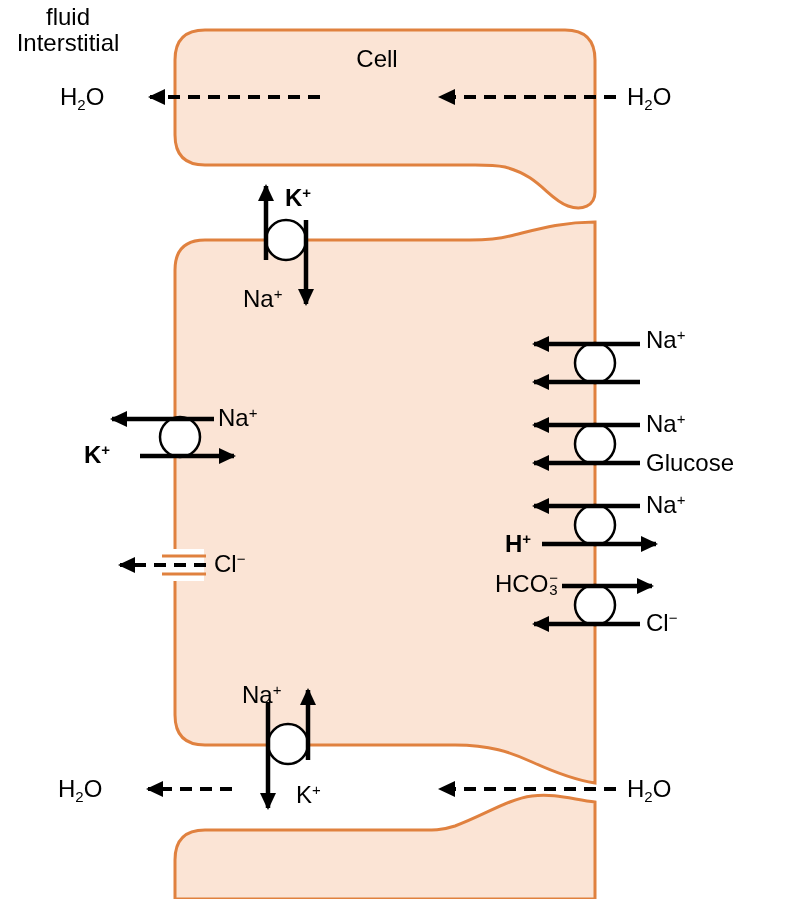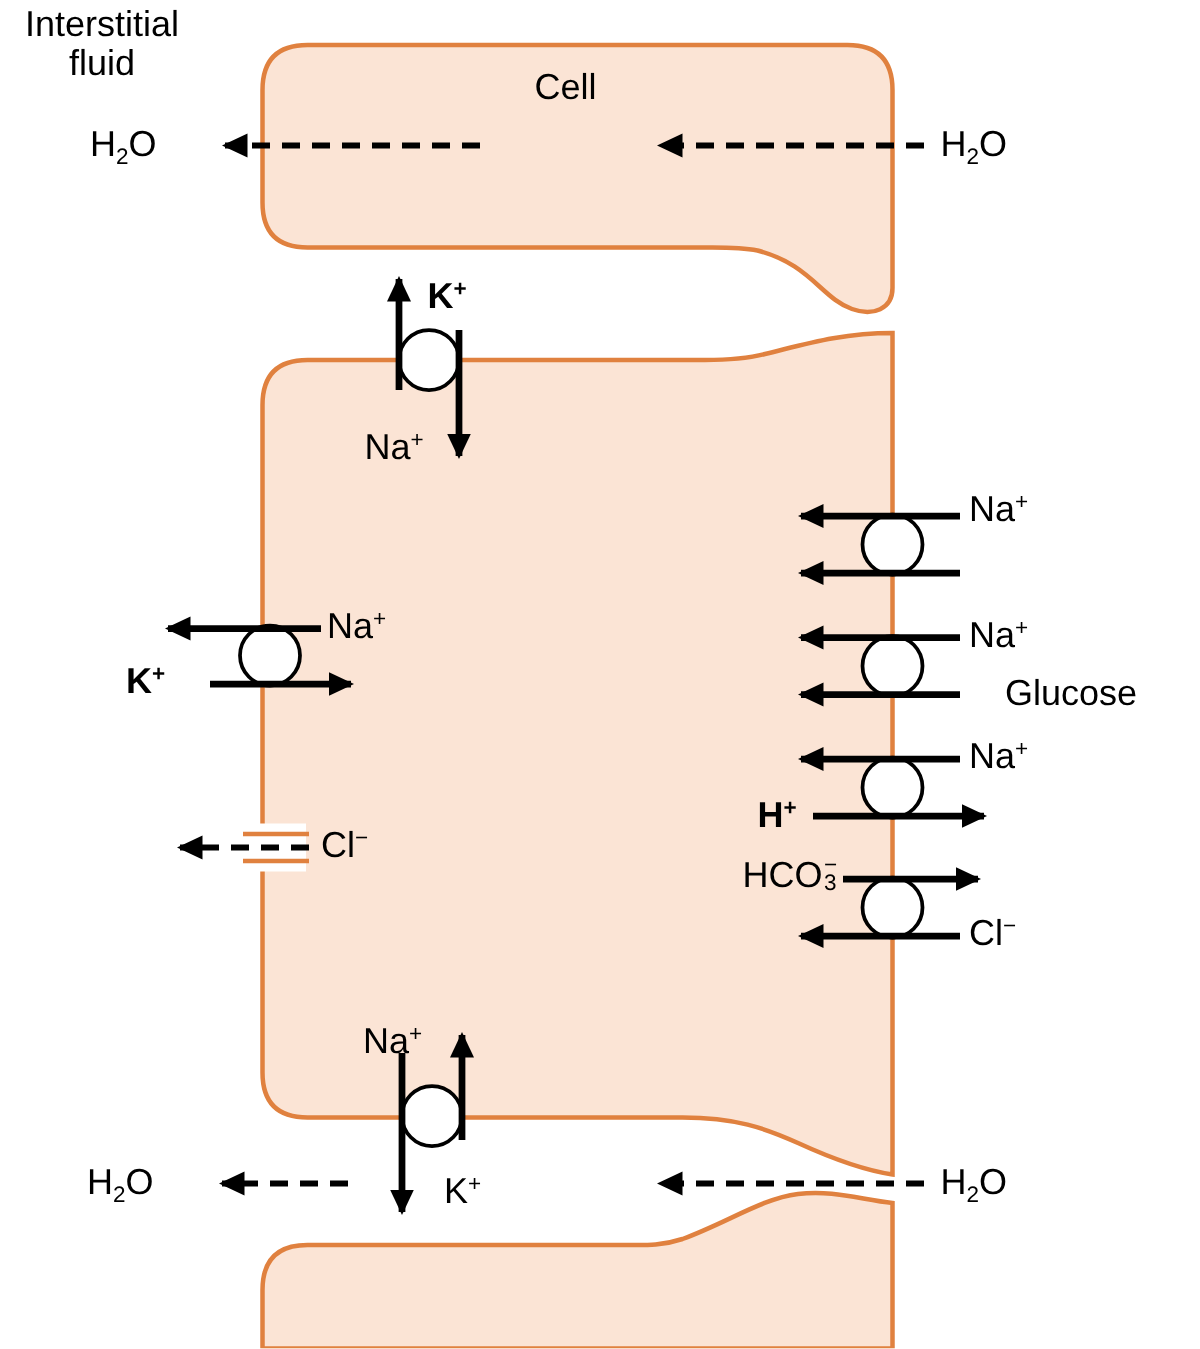--- a/index.html
+++ b/index.html
@@ -81,43 +81,43 @@
     <line class="arrow" x1="268" y1="702" x2="268" y2="808" marker-end="url(#ah)"></line>
 
     <line class="arrow-dashed" x1="320" y1="97" x2="150" y2="97" marker-end="url(#ah)"></line>
     <line class="arrow-dashed" x1="616" y1="97" x2="440" y2="97" marker-end="url(#ah)"></line>
     <line class="arrow-dashed" x1="206" y1="565" x2="120" y2="565" marker-end="url(#ah)"></line>
     <line class="arrow-dashed" x1="232" y1="789" x2="148" y2="789" marker-end="url(#ah)"></line>
     <line class="arrow-dashed" x1="616" y1="789" x2="440" y2="789" marker-end="url(#ah)"></line>
   </svg>
 
   <div class="lbl center" style="left:6px;top:4px;width:124px;">
+    <div>fluid</div>
     <div>Interstitial</div>
-    <div>fluid</div>
   </div>
   <div class="lbl center" style="left:650px;top:4px;width:112px;">
   </div>
   <div class="lbl center" style="left:332px;top:46px;width:90px;">Cell</div>
 
   <div class="lbl" style="left:60px;top:84px;"><span>H</span><span class="sub">2</span><span>O</span></div>
   <div class="lbl" style="left:627px;top:84px;"><span>H</span><span class="sub">2</span><span>O</span></div>
   <div class="lbl" style="left:58px;top:776px;"><span>H</span><span class="sub">2</span><span>O</span></div>
   <div class="lbl" style="left:627px;top:776px;"><span>H</span><span class="sub">2</span><span>O</span></div>
 
   <div class="lbl bold" style="left:285px;top:185px;"><span>K</span><span class="sup">+</span></div>
   <div class="lbl" style="left:243px;top:286px;"><span>Na</span><span class="sup">+</span></div>
 
   <div class="lbl" style="left:218px;top:405px;"><span>Na</span><span class="sup">+</span></div>
   <div class="lbl bold" style="left:84px;top:442px;"><span>K</span><span class="sup">+</span></div>
 
   <div class="lbl" style="left:214px;top:551px;"><span>Cl</span><span class="sup">−</span></div>
 
   <div class="lbl" style="left:646px;top:327px;"><span>Na</span><span class="sup">+</span></div>
   <div class="lbl" style="left:646px;top:411px;"><span>Na</span><span class="sup">+</span></div>
-  <div class="lbl" style="left:670px;top:450px;">Glucose</div>
+  <div class="lbl" style="left:646px;top:450px;">Glucose</div>
   <div class="lbl" style="left:646px;top:492px;"><span>Na</span><span class="sup">+</span></div>
   <div class="lbl bold" style="left:505px;top:531px;"><span>H</span><span class="sup">+</span></div>
   <div class="lbl" style="left:495px;top:571px;"><span>HCO</span><span class="stack">
         <span>−</span>
         <span>3</span>
       </span></div>
   <div class="lbl" style="left:646px;top:610px;"><span>Cl</span><span class="sup">−</span></div>
 
   <div class="lbl" style="left:242px;top:682px;"><span>Na</span><span class="sup">+</span></div>
   <div class="lbl" style="left:296px;top:782px;"><span>K</span><span class="sup">+</span></div>

